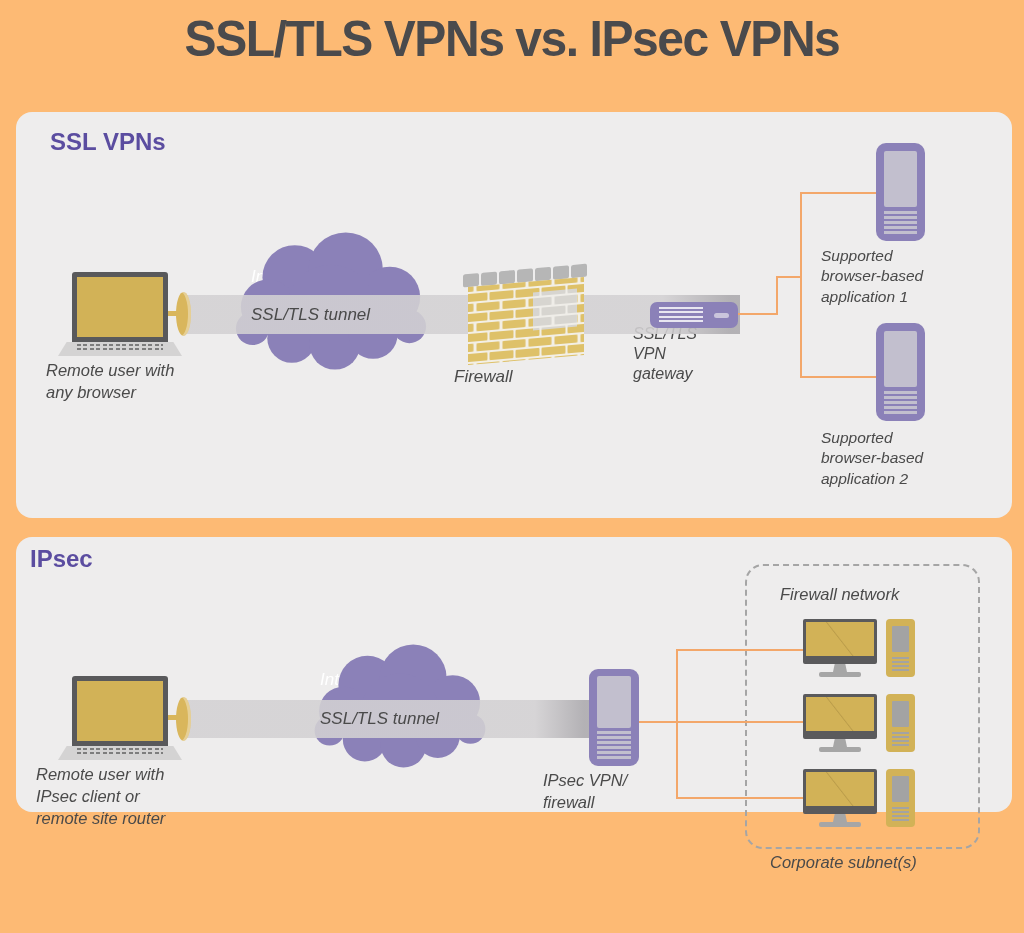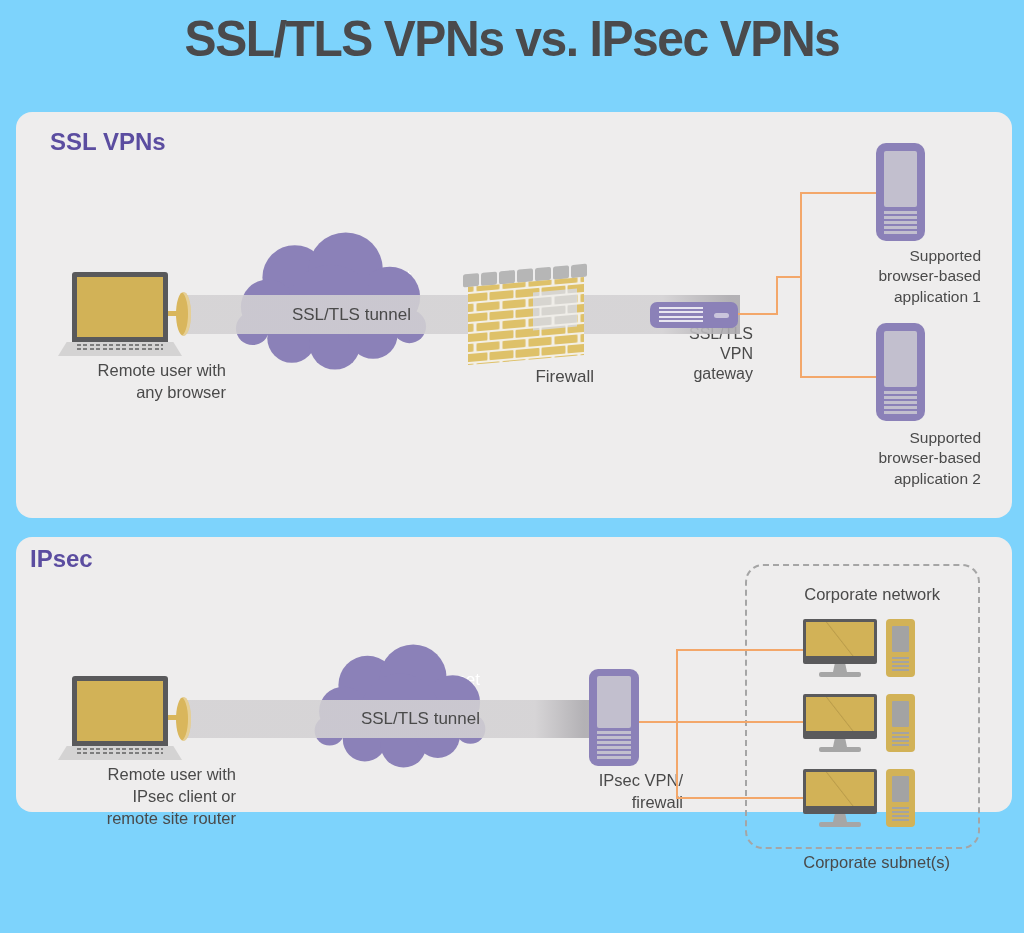--- a/index.html
+++ b/index.html
@@ -1,29 +1,29 @@
 <!DOCTYPE html>
 <html><head>
 <meta charset="utf-8">
 <style>
   html,body{margin:0;padding:0;background:#ffffff;}
   body{font-family:"Liberation Sans","DejaVu Sans",sans-serif;color:#4a4a4a;}
-  .stage{position:relative;width:1024px;height:933px;background:#7dd3fc;overflow:hidden;}
+  .stage{position:relative;width:1024px;height:933px;background:#fdba74;overflow:hidden;}
 
   .title{position:absolute;top:10px;left:0;right:0;margin:0;text-align:center;
     font-size:50px;font-weight:800;letter-spacing:-1.5px;color:#4a4a4c;
     transform:scaleX(.96);transform-origin:center;}
 
   .panel{position:absolute;left:16px;width:996px;background:#eeeded;border-radius:16px;}
   .panel.ssl{top:112px;height:406px;}
   .panel.ipsec{top:537px;height:275px;}
 
   .phead{position:absolute;margin:0;font-size:24px;font-weight:bold;color:#5b4da0;}
 
-  .label{position:absolute;text-align:right;white-space:pre-line;font-size:16.5px;line-height:1.32;color:#4a4a4a;}
+  .label{position:absolute;text-align:left;white-space:pre-line;font-size:16.5px;line-height:1.32;color:#4a4a4a;font-style:italic;}
   .label.white{color:#ffffff;}
 
   
   .band{position:absolute;background:linear-gradient(to right,
         rgba(211,209,211,.88) 0%,rgba(211,209,211,.88) 86%,
         rgba(173,171,175,.9) 98%,rgba(173,171,175,.9) 100%);z-index:3;}
   .cap{position:absolute;width:15px;height:44px;border-radius:50%;
        background:#d9b65c;box-shadow:inset -3px 0 0 rgba(255,255,255,.35);z-index:4;}
   .stub{position:absolute;height:5px;background:#d9b65c;z-index:2;}
 
@@ -224,21 +224,21 @@
     </div>
     <div class="label" style="left:527px;top:233px;width:140px;">IPsec VPN/
 firewall</div>
 
     <div class="oline" style="left:623px;top:184px;width:164px;height:2px;"></div>
     <div class="oline" style="left:660px;top:112px;width:2px;height:150px;"></div>
     <div class="oline" style="left:660px;top:112px;width:127px;height:2px;"></div>
     <div class="oline" style="left:660px;top:260px;width:127px;height:2px;"></div>
 
     <div class="dashbox" style="left:729px;top:27px;width:231px;height:281px;"></div>
-    <div class="label" style="left:764px;top:47px;width:160px;">Corporate network</div>
+    <div class="label" style="left:764px;top:47px;width:160px;">Firewall network</div>
 
     <div class="monitor" style="left:787px;top:82px;">
       <div class="mscreen"></div>
         <div class="mneck"></div>
         <div class="mfoot"></div>
     </div>
     <div class="tower" style="left:870px;top:82px;">
       <div class="twr-inner"></div>
         <div class="twr-lines"></div>
     </div>

